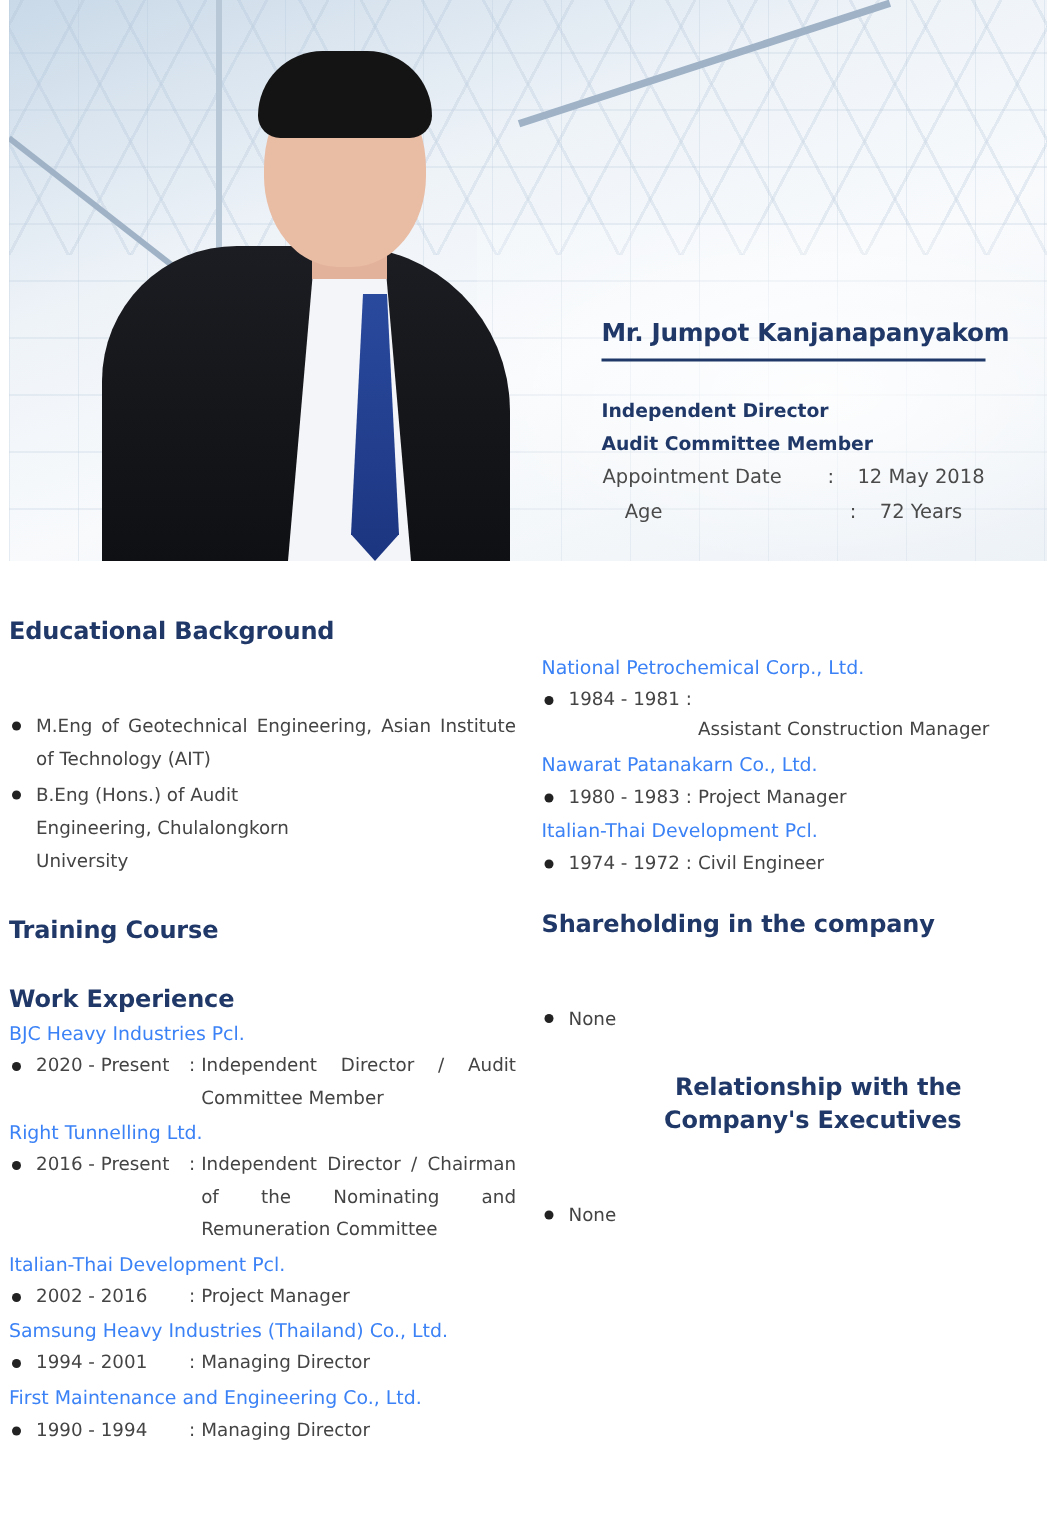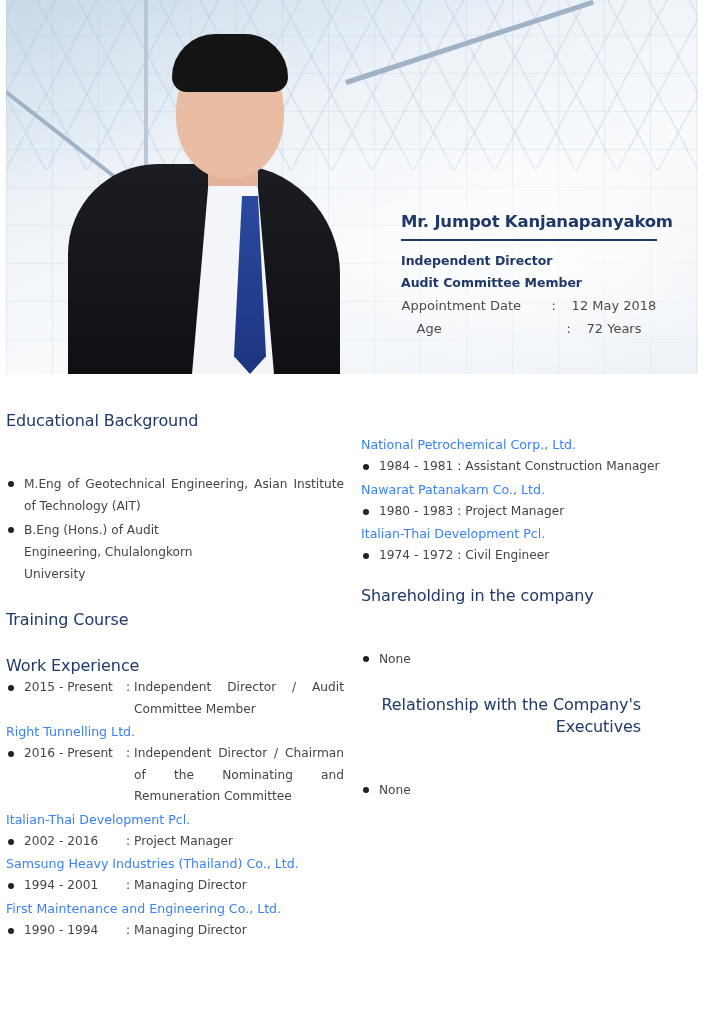--- a/index.html
+++ b/index.html
@@ -69,21 +69,21 @@
   .info .rule { margin-top: 8px; height: 2px; background: #1f3868; width: 256px; }
   .info .role { font-size: 12.5px; font-weight: bold; color: #1f3868; margin-top: 9px; line-height: 22px; }
   .info .row { display: flex; font-size: 13px; color: #4a4a4a; line-height: 23px; justify-content: center; }
   .info .row .k { width: 150px; }
   .info .row .c { width: 20px; }
 
   
   .col { position: absolute; top: 410px; }
   .col.left { left: 6px; width: 338px; }
   .col.right { left: 361px; width: 300px; top: 433px; }
-  h2 { font-size: 16px; font-weight: normal; color: #1f3868; line-height: 22px; letter-spacing: -0.1px; }
+  h2 { font-size: 16px; font-weight: bold; color: #1f3868; line-height: 22px; letter-spacing: -0.1px; }
   .bul { position: relative; padding-left: 18px; font-size: 12.2px; line-height: 22px; color: #444; margin-top: 41px; }
   .bul::before { content: ""; position: absolute; left: 2px; top: 8px; width: 6px; height: 6px; border-radius: 50%; background: #222; }
   .just { text-align: justify; }
   .org { font-size: 12.6px; line-height: 23px; color: #3b82f6; }
   .job { position: relative; padding-left: 18px; display: flex; font-size: 12.2px; line-height: 21.5px; color: #444; }
   .job::before { content: ""; position: absolute; left: 2px; top: 8px; width: 6px; height: 6px; border-radius: 50%; background: #222; }
   .job .period { white-space: nowrap; }
   .job .sep { padding: 0 4px; }
   .job .title { flex: 1; text-align: justify; }
   .left .job .period { width: 98px; }
@@ -107,21 +107,21 @@
     <div class="tie"></div>
     <div class="neck"></div>
     <div class="head"></div>
     <div class="hair"></div>
   </div>
 </div>
 
 <div class="info">
   <div class="name">Mr. Jumpot Kanjanapanyakom</div>
   <div class="rule"></div>
-  <div class="role" style="margin-top:9px;">Independent Director</div>
+  <div class="role" style="margin-top:22px;">Independent Director</div>
   <div class="role" style="margin-top:0;">Audit Committee Member</div>
   <div class="row">
     <span class="k">Appointment Date</span>
     <span class="c">:</span>
     <span class="v">12 May 2018</span>
   </div>
   <div class="row">
     <span class="k">Age</span>
     <span class="c">:</span>
     <span class="v">72 Years</span>
@@ -132,22 +132,23 @@
   <h2>Educational Background</h2>
   <div class="bul just">M.Eng of Geotechnical Engineering, Asian Institute of Technology (AIT)</div>
   <div class="bul" style="margin-top:2px; padding-right:110px;">B.Eng (Hons.) of Audit Engineering, Chulalongkorn University</div>
 
   <div class="gap-s"></div>
   <h2>Training Course</h2>
 
   <div class="gap-s"></div>
   <h2>Work Experience</h2>
 
-  <div class="job">
-    <span class="period">2015 - Present</span>
+  <div class="org">BJC Heavy Industries Pcl.</div>
+  <div class="job">
+    <span class="period">2020 - Present</span>
     <span class="sep">:</span>
     <span class="title">Independent Director / Audit Committee Member</span>
   </div>
 
   <div class="org">Right Tunnelling Ltd.</div>
   <div class="job">
     <span class="period">2016 - Present</span>
     <span class="sep">:</span>
     <span class="title">Independent Director / Chairman of the Nominating and Remuneration Committee</span>
   </div>
@@ -172,21 +173,21 @@
     <span class="sep">:</span>
     <span class="title">Managing Director</span>
   </div>
 </div>
 
 <div class="col right">
   <div class="org">National Petrochemical Corp., Ltd.</div>
   <div class="job">
     <span class="period">1984 - 1981</span>
     <span class="sep">:</span>
-    <span class="title" style="white-space:nowrap;">Assistant Construction Manager</span>
+    <span class="title" style="white-space:nowrap;margin-top:20px;">Assistant Construction Manager</span>
   </div>
 
   <div class="org">Nawarat Patanakarn Co., Ltd.</div>
   <div class="job">
     <span class="period">1980 - 1983</span>
     <span class="sep">:</span>
     <span class="title">Project Manager</span>
   </div>
 
   <div class="org">Italian-Thai Development Pcl.</div>

